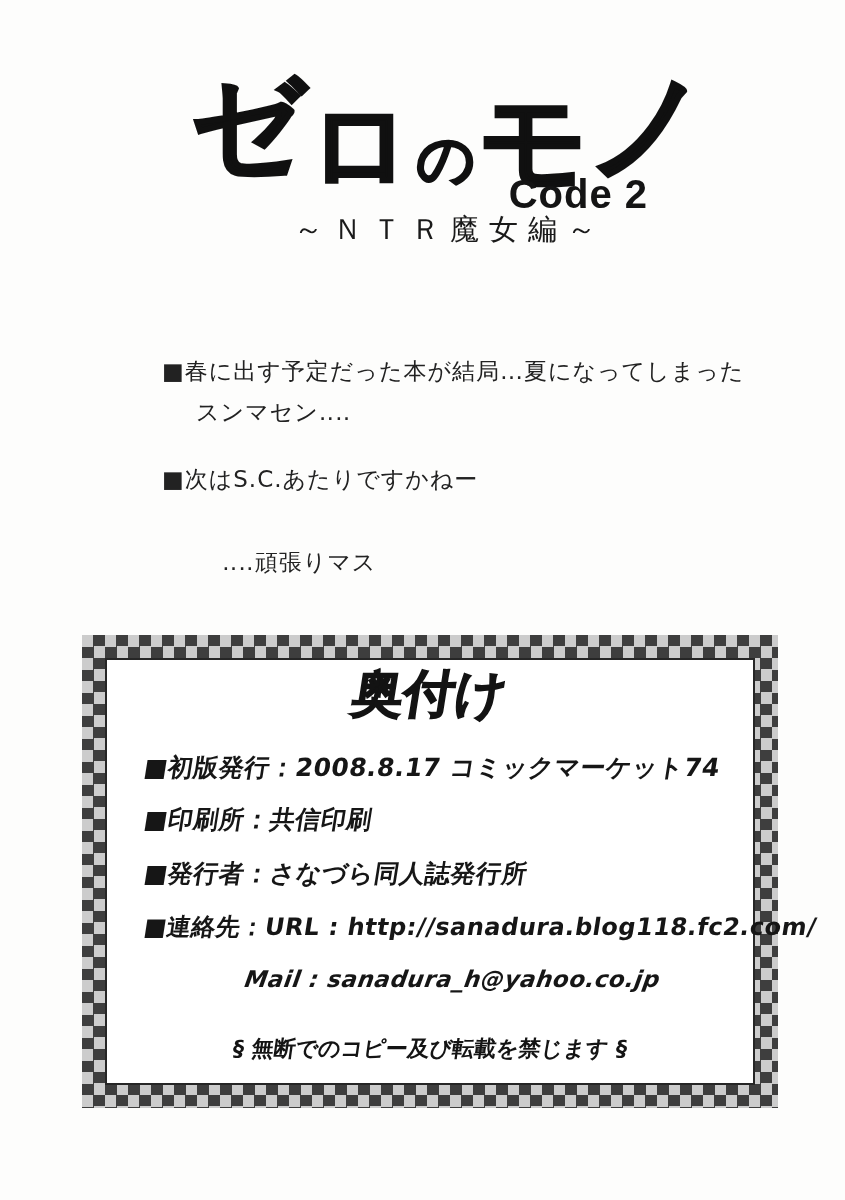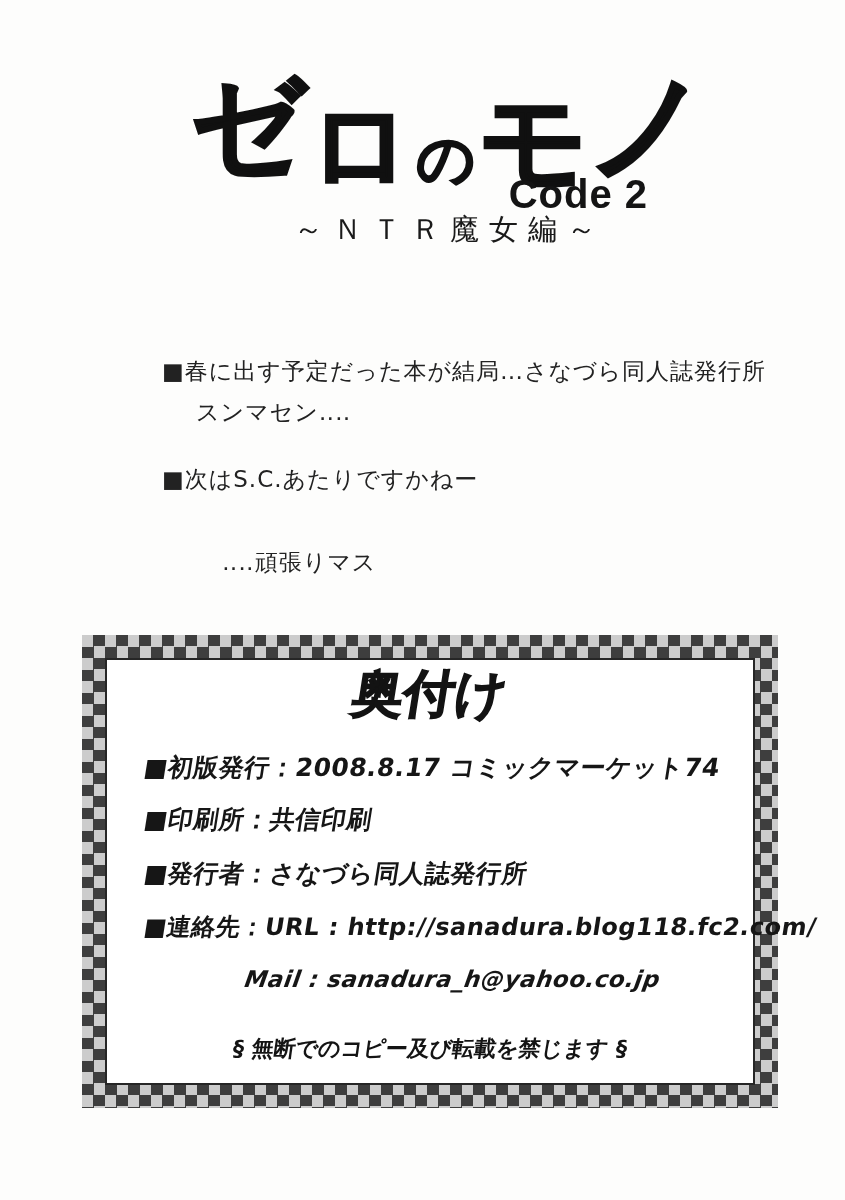--- a/index.html
+++ b/index.html
@@ -103,21 +103,21 @@
   <div class="title-row">
     <span class="tc1">ゼ</span>
       <span class="tc2">ロ</span>
       <span class="tc3">の</span>
       <span class="tc4">モ</span>
       <span class="tc5">ノ</span>
   </div>
   <div class="code2">Code 2</div>
   <div class="series">～ＮＴＲ魔女編～</div>
 
-  <div class="note n1a">■春に出す予定だった本が結局…さなづら同人誌発行所</div>
+  <div class="note n1a">■春に出す予定だった本が結局…夏になってしまった</div>
   <div class="note n1b">スンマセン‥‥</div>
   <div class="note n2a">■次はS.C.あたりですかねー</div>
   <div class="note n2c">‥‥頑張りマス</div>
 
   <div class="colophon-box">
     <div class="colophon-inner"></div>
   </div>
 
   <div class="colophon-heading">奥付け</div>
   <div class="col-line cl1">■初版発行：2008.8.17 コミックマーケット74</div>

